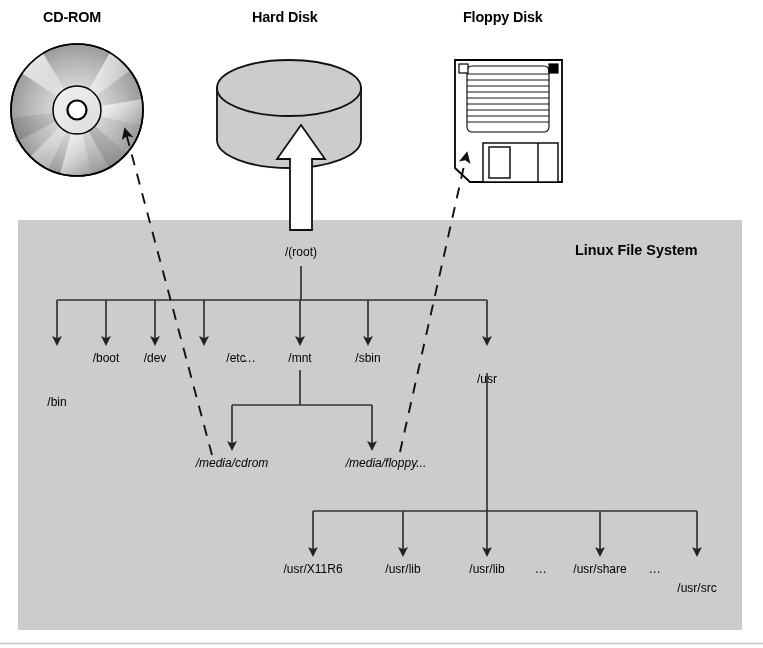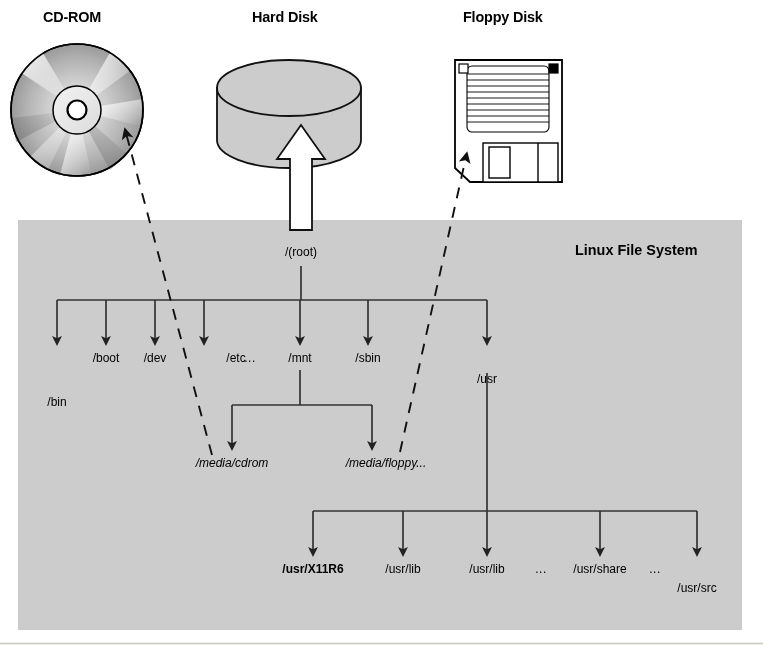--- a/index.html
+++ b/index.html
@@ -175,21 +175,21 @@
   <div class="node-label" style="left:155px; top:351px;">/dev</div>
   <div class="node-label" style="left:204px; top:351px;margin-left:32px;">/etc</div>
   <div class="node-label ell" style="left:250px; top:351px;">...</div>
   <div class="node-label" style="left:300px; top:351px;">/mnt</div>
   <div class="node-label" style="left:368px; top:351px;">/sbin</div>
   <div class="node-label" style="left:487px; top:372px;">/usr</div>
 
   <div class="node-label" style="left:232px; top:456px;font-style:italic;">/media/cdrom</div>
   <div class="node-label" style="left:386px; top:456px;font-style:italic;">/media/floppy...</div>
 
-  <div class="node-label" style="left:313px; top:562px;font-weight:bold;">/usr/X11R6</div>
+  <div class="node-label" style="left:313px; top:562px;">/usr/X11R6</div>
   <div class="node-label" style="left:403px; top:562px;">/usr/lib</div>
   <div class="node-label" style="left:487px; top:562px;">/usr/lib</div>
   <div class="node-label ell" style="left:541px; top:562px;">...</div>
   <div class="node-label" style="left:600px; top:562px;">/usr/share</div>
   <div class="node-label ell" style="left:655px; top:562px;">...</div>
   <div class="node-label" style="left:697px; top:581px;">/usr/src</div>
 
 </div>
 
 </body></html>

